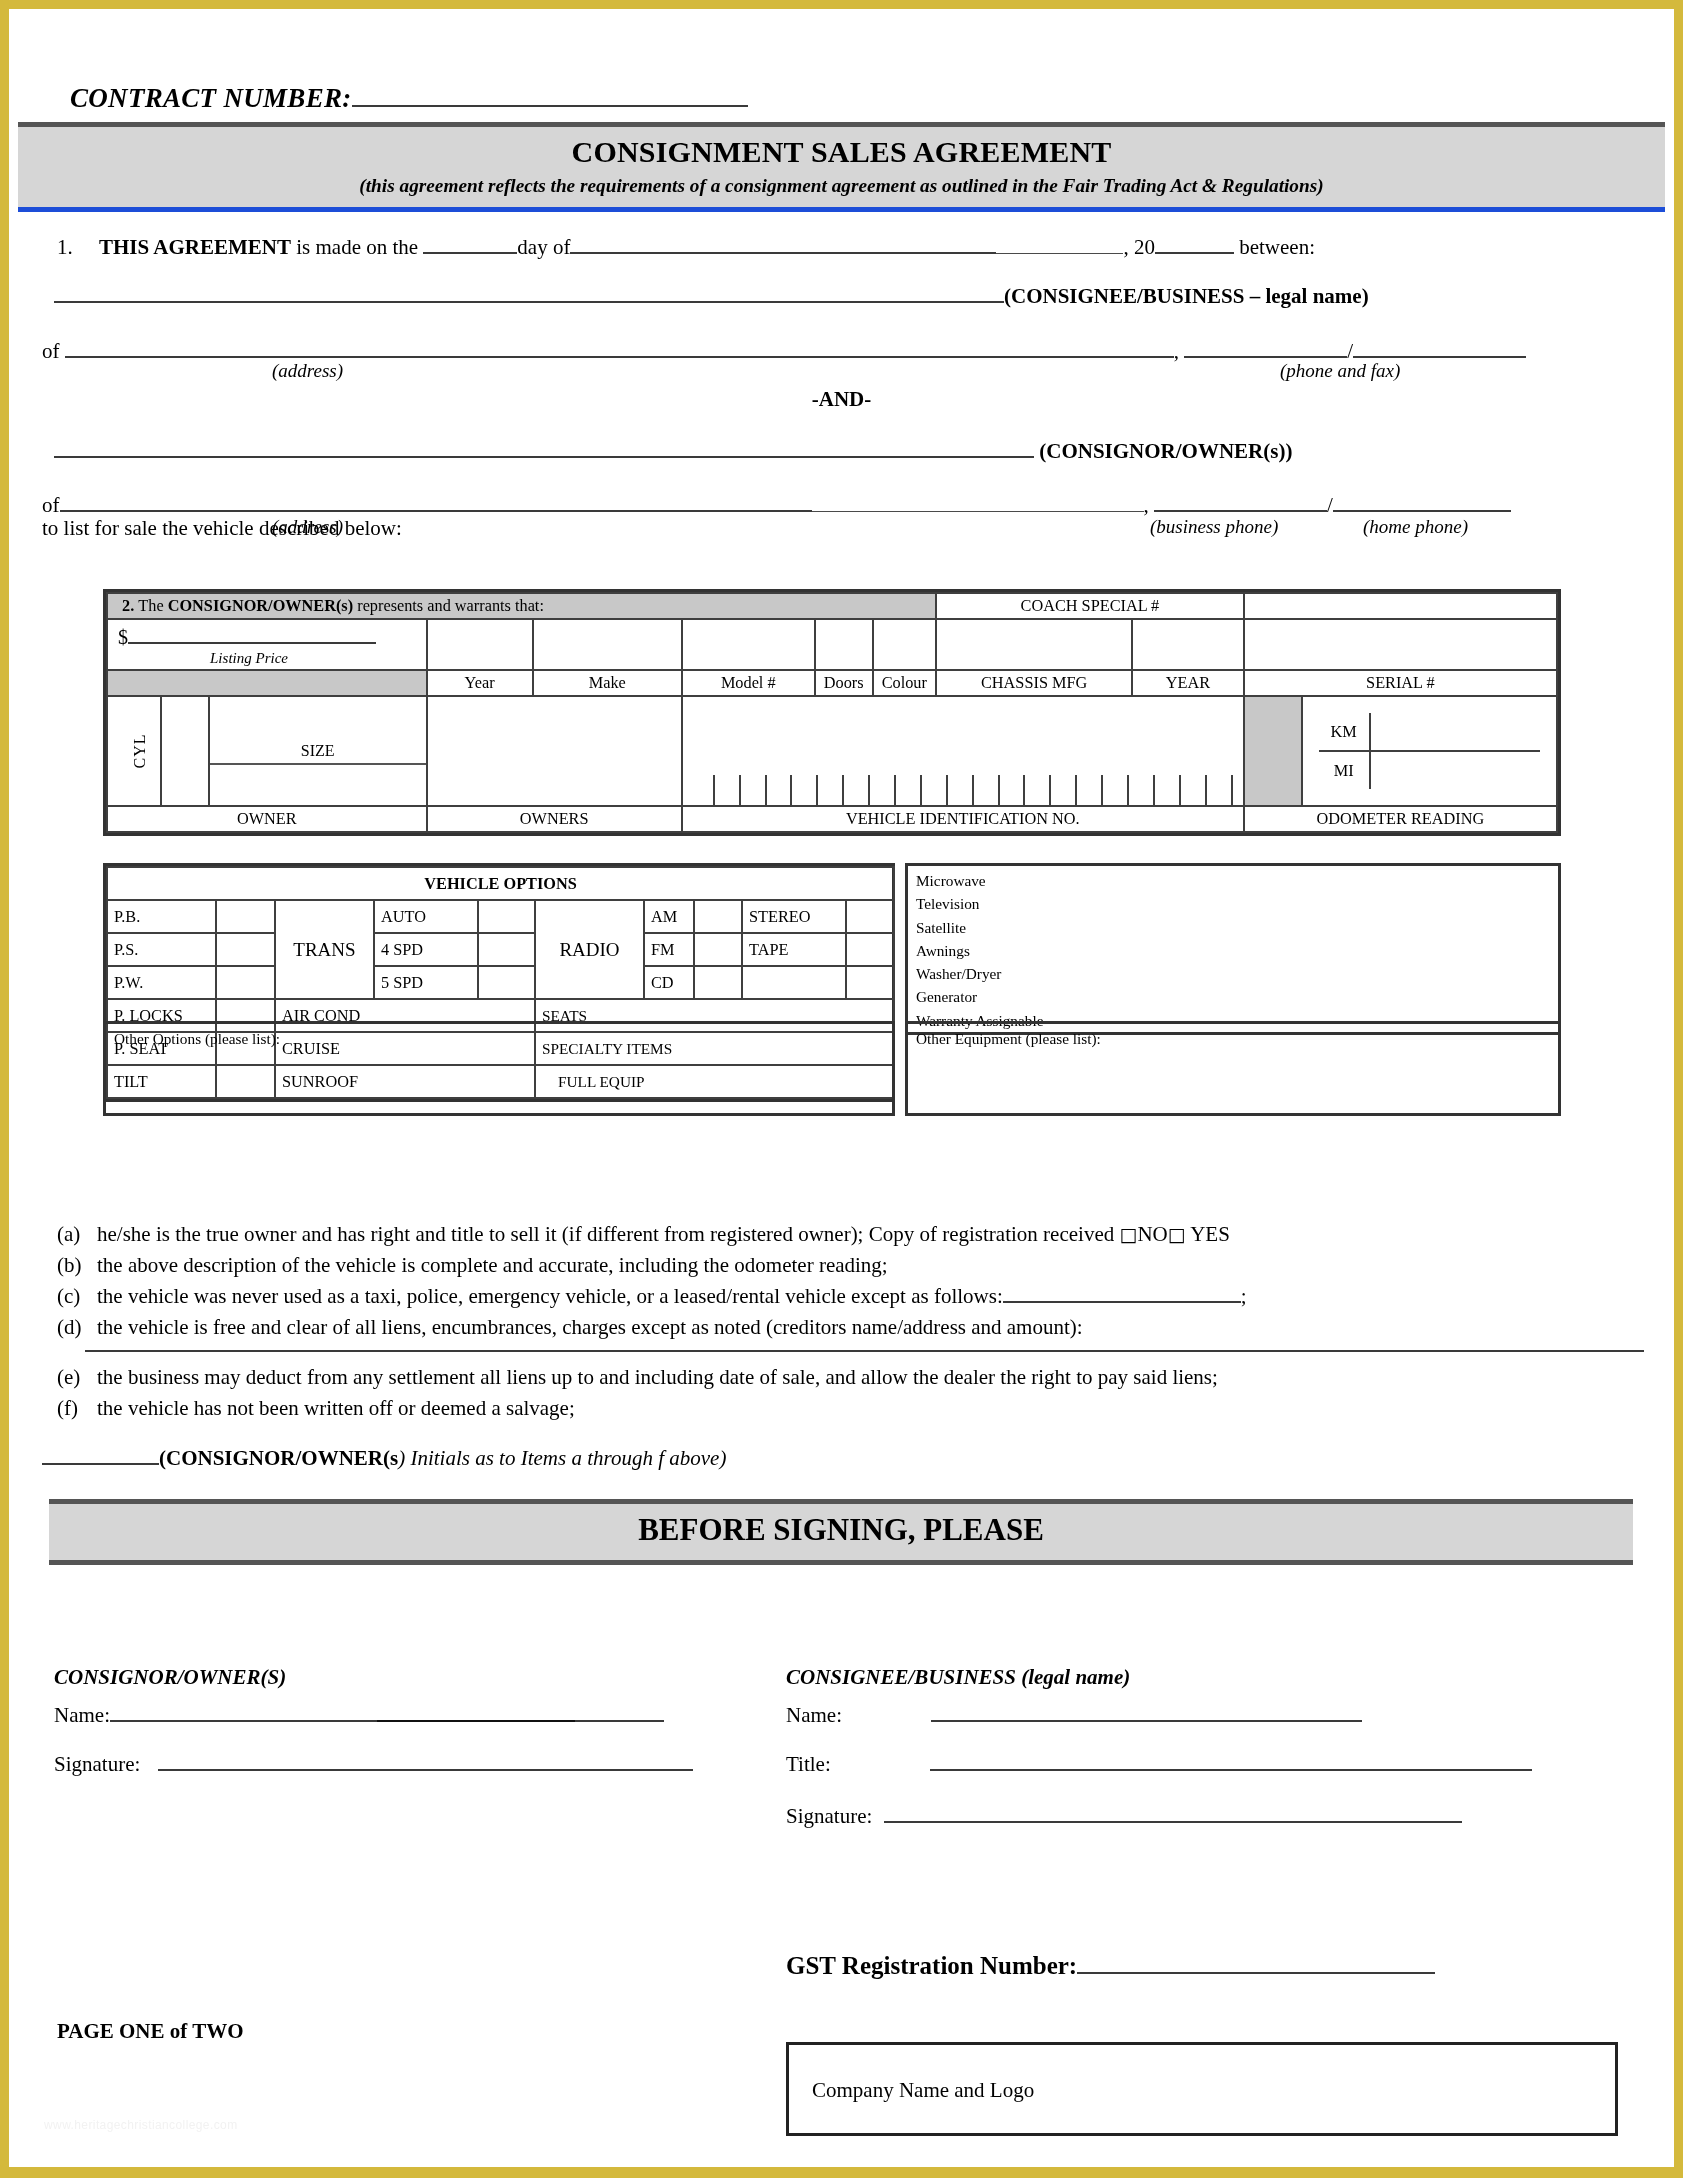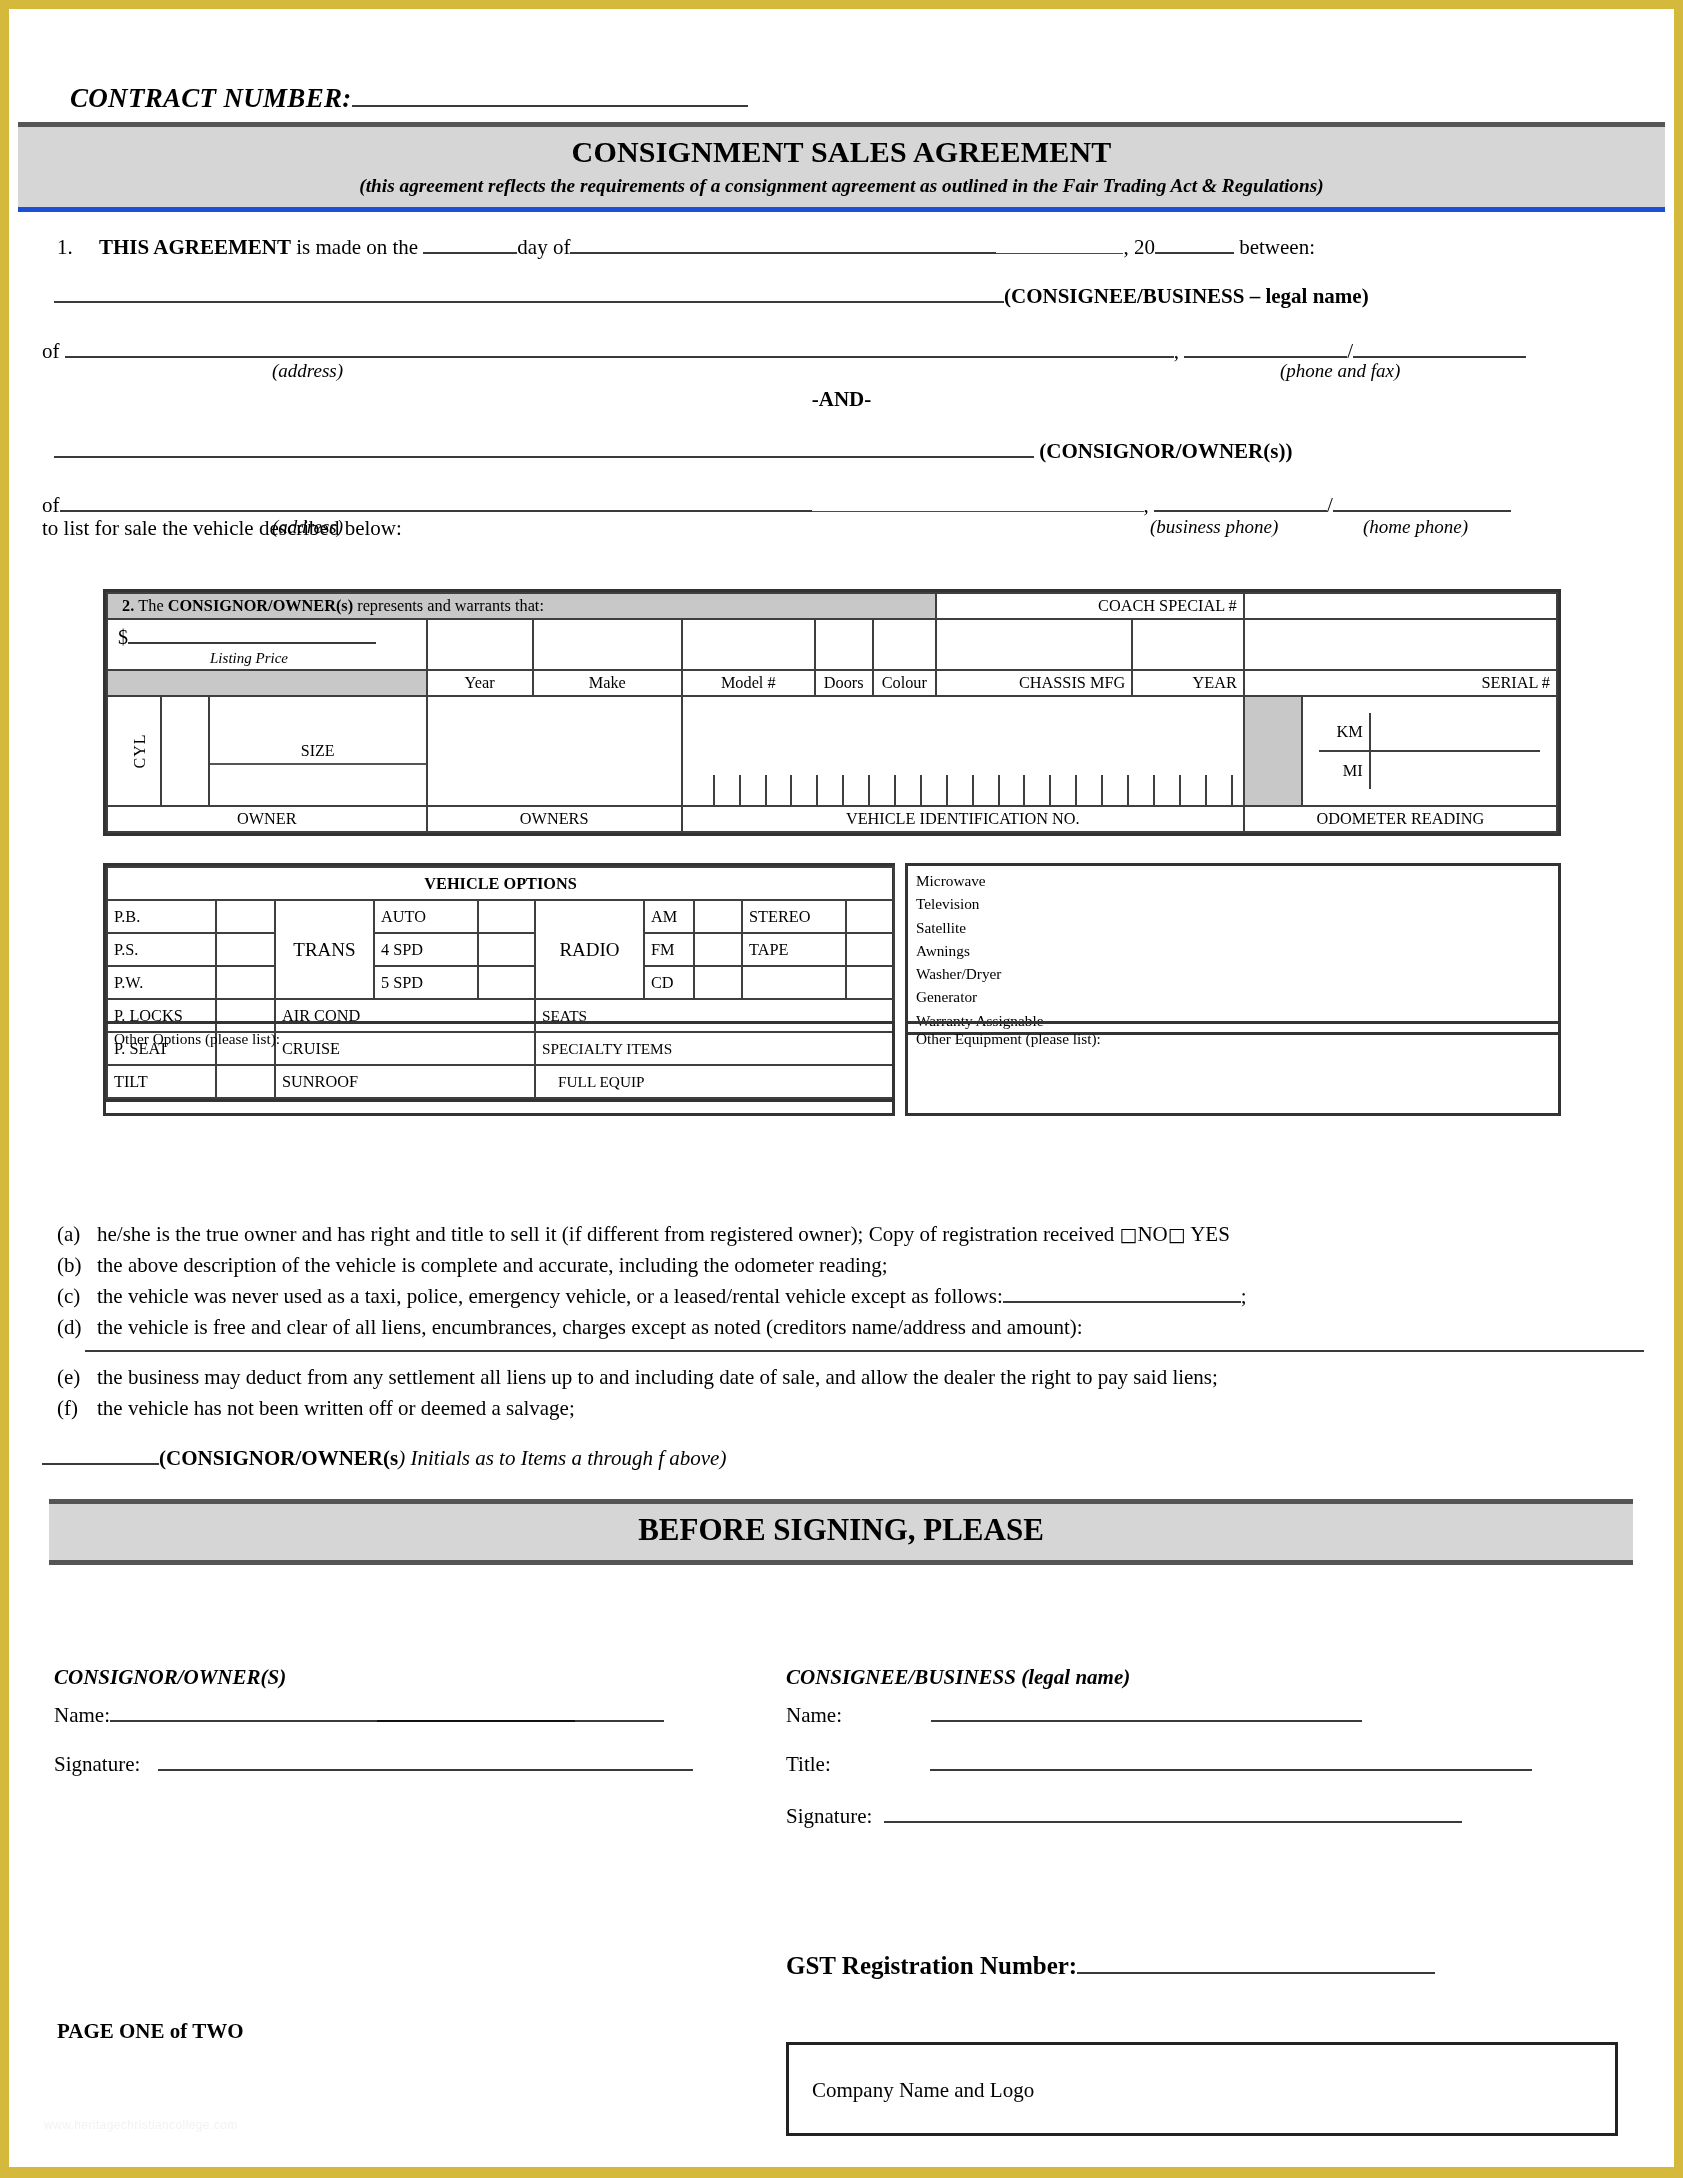--- a/index.html
+++ b/index.html
@@ -150,21 +150,21 @@
     padding-left: 14px !important;
   }
   .hdr2 .reg { font-weight: normal; }
   .lp-cell { height: 51px; position: relative; }
   .lp-wrap { position:absolute; left:10px; top:4px; }
   .lp-dollar { font-size: 20px; }
   .lp-blank { display:inline-block; border-bottom:2px solid #3a3a3a; width:248px; height:18px;}
   .lp-cap { font-size: 15px; font-style: italic; text-align:center; width:262px; margin-top:1px;}
 
   .colhdr { text-align:center; font-size:17px; }
-  .colhdr-l { text-align:right; font-size:17px; }
+  .colhdr-l { text-align:center; font-size:17px; }
 
   .cyl-cell { position: relative; height: 75px; }
   .cyl-text {
     position:absolute; left: 14px; top: 50%;
     transform: translateY(-50%) rotate(-90deg);
     transform-origin: center;
     font-size: 16px;
     letter-spacing: 1px;
   }
   .size-cell { position: relative; padding:0 !important; }

